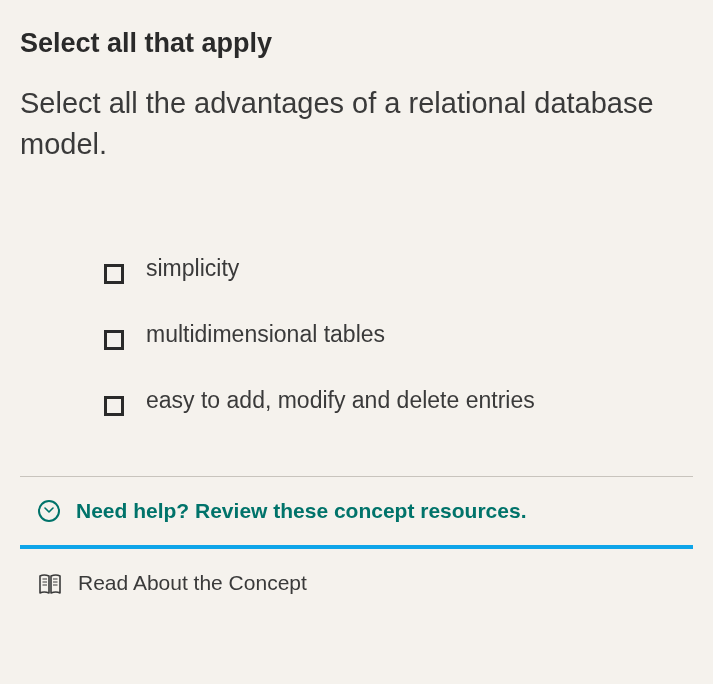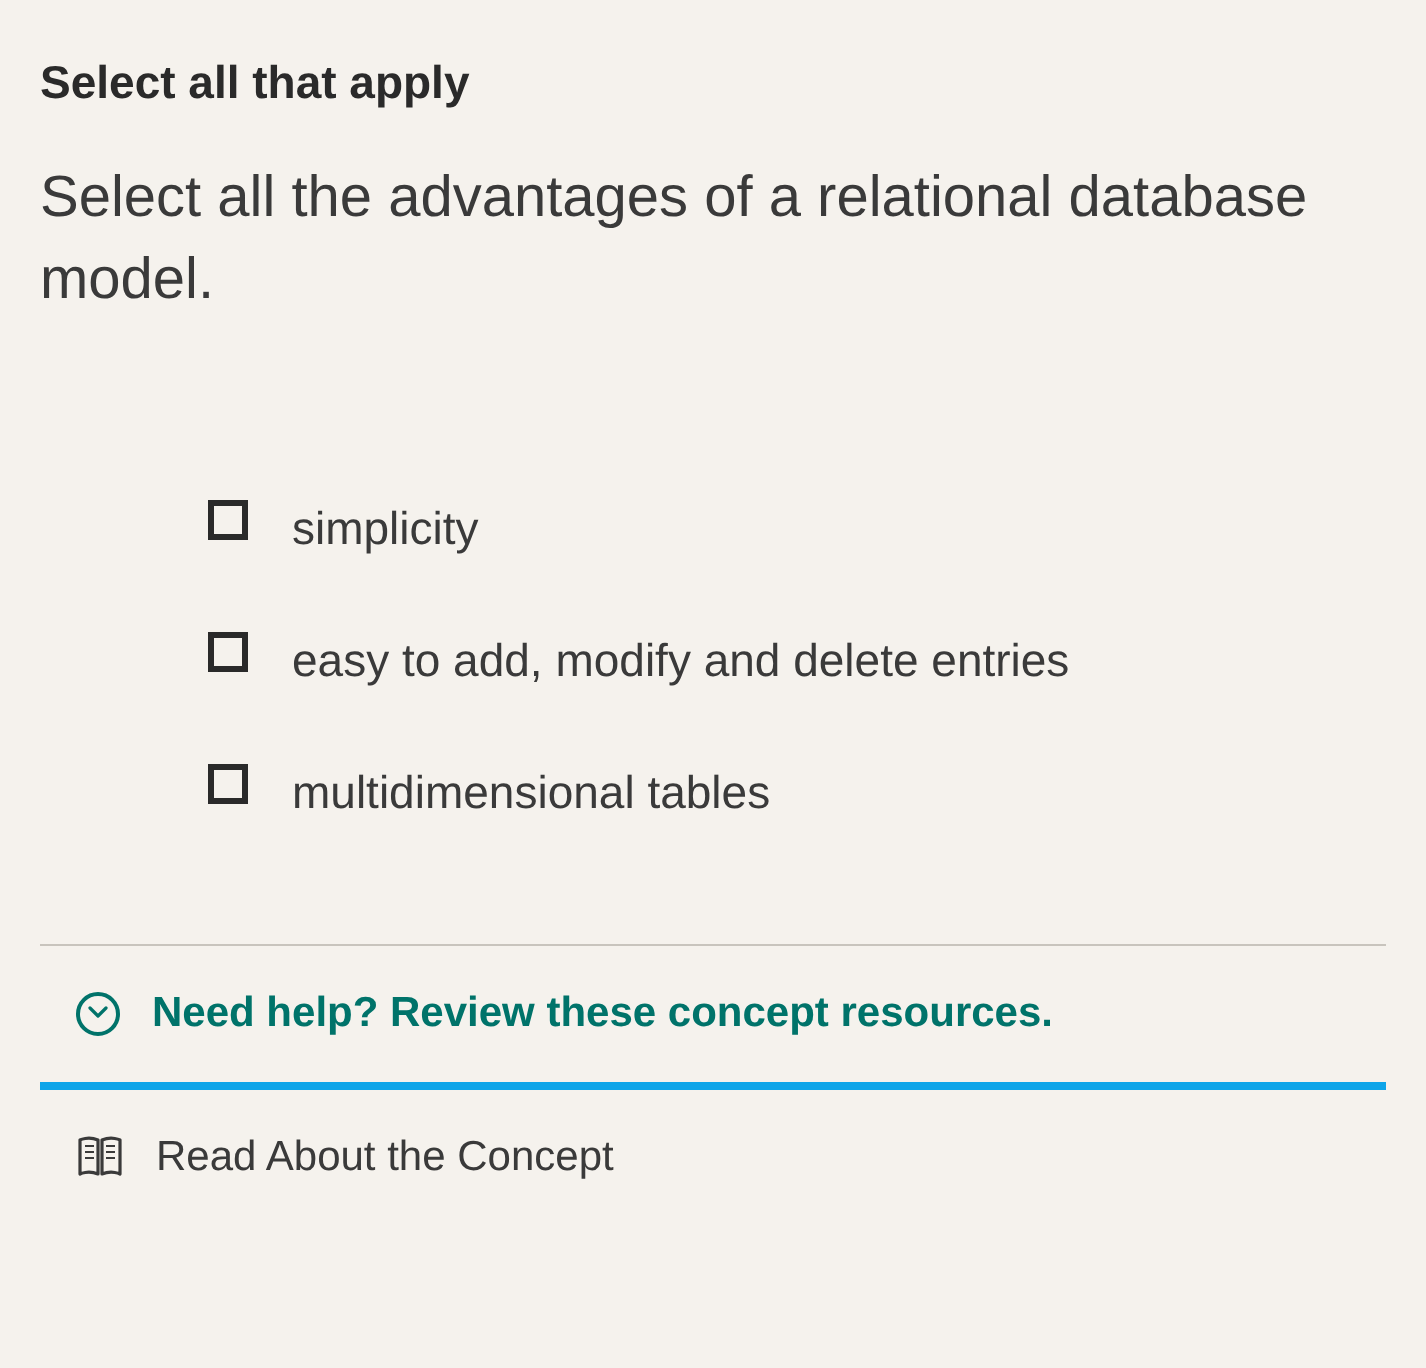--- a/index.html
+++ b/index.html
@@ -10,38 +10,38 @@
     body {
       font-family: -apple-system, BlinkMacSystemFont, "Segoe UI", Helvetica, Arial, sans-serif;
       width: 713px;
       height: 684px;
       background: #f5f2ed;
       color: #333;
       padding: 28px 20px 0 20px;
       overflow: hidden;
     }
     .question-type {
-      font-size: 23px;
+      font-size: 27px;
       font-weight: 700;
       color: #2a2a2a;
       margin-bottom: 24px;
     }
     .question-text {
       font-size: 29px;
       font-weight: 400;
       color: #3a3a3a;
       margin-bottom: 90px;
       line-height: 1.4;
     }
     .options {
       padding-left: 84px;
     }
     .option {
       display: flex;
-      align-items: flex-start;
+      align-items: flex-end;
       margin-bottom: 36px;
       cursor: pointer;
     }
     .checkbox {
       width: 20px;
       height: 20px;
       border: 3px solid #2a2a2a;
       background: transparent;
       flex-shrink: 0;
       margin-right: 22px;
@@ -80,21 +80,21 @@
       width: 10px;
       height: 7px;
     }
     .help-title {
       font-size: 21px;
       font-weight: 700;
       color: #00736a;
     }
     .read-row {
       display: flex;
-      align-items: flex-start;
+      align-items: flex-end;
       padding: 22px 18px;
       cursor: pointer;
     }
     .book-icon {
       width: 24px;
       height: 22px;
       margin-right: 16px;
       flex-shrink: 0;
     }
     .read-label {
@@ -112,26 +112,26 @@
 
 <div class="options">
 
   <div class="option">
     <div class="checkbox"></div>
     <div class="option-label">simplicity</div>
   </div>
 
   <div class="option">
     <div class="checkbox"></div>
-    <div class="option-label">easy to add, modify and delete entries</div>
+    <div class="option-label">multidimensional tables</div>
   </div>
 
   <div class="option">
     <div class="checkbox"></div>
-    <div class="option-label">multidimensional tables</div>
+    <div class="option-label">easy to add, modify and delete entries</div>
   </div>
 
 </div>
 
 <div class="help-section">
 
   <div class="help-header">
     <span class="chevron-circle">
       <svg viewBox="0 0 10 7">
         <path d="M1 1 L5 5 L9 1" stroke="#00736a" stroke-width="1.6" fill="none" stroke-linecap="round" stroke-linejoin="round"></path>

